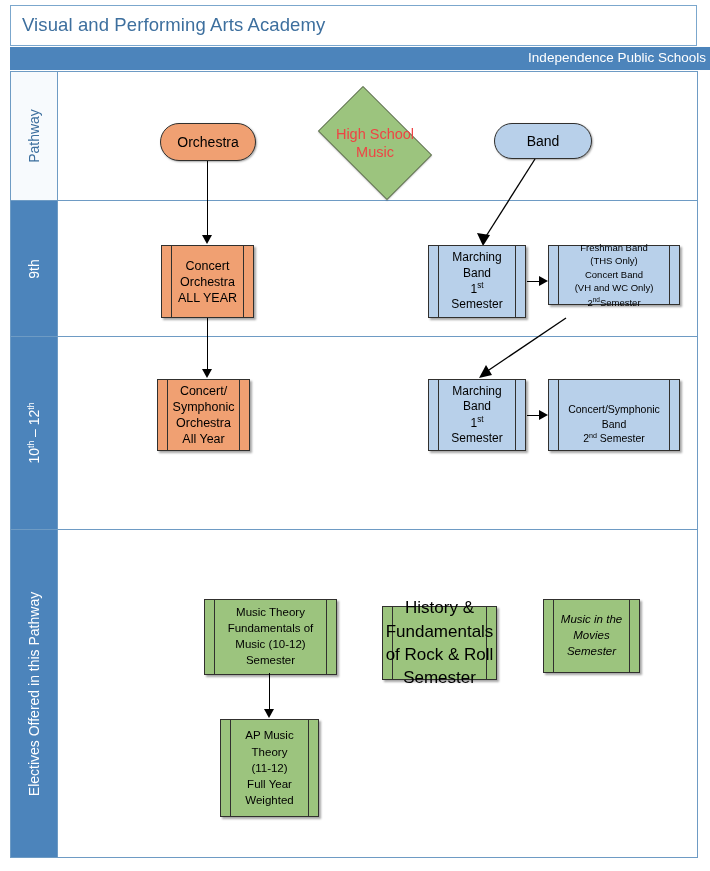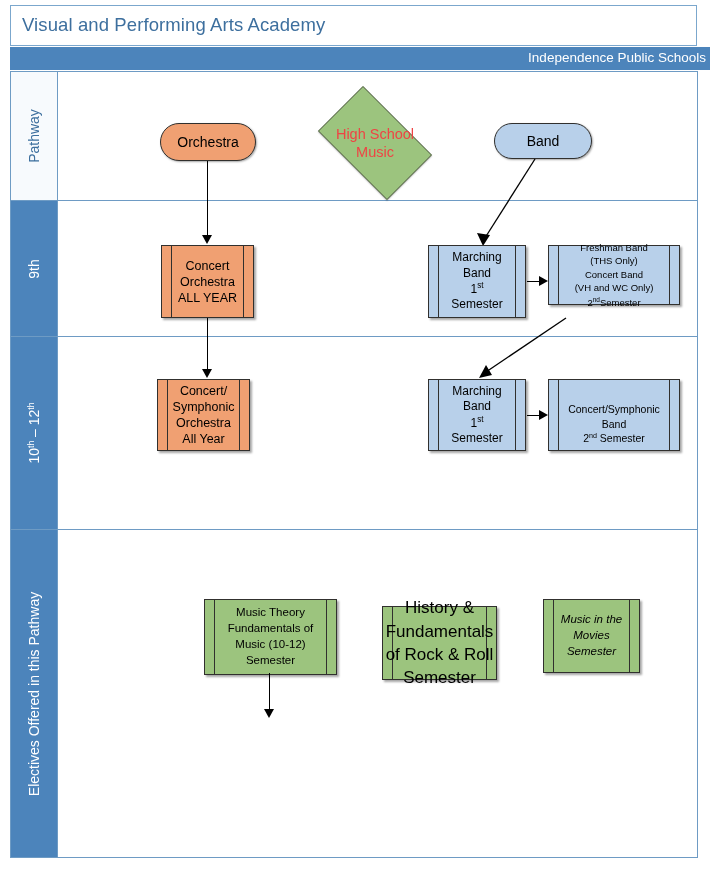--- a/index.html
+++ b/index.html
@@ -319,14 +319,23 @@
     <div class="proc-label" style="padding:0 10px;line-height:1.38;font-style:italic;">
       <div>Music in the</div>
       <div>Movies</div>
       <div>Semester</div>
     </div>
   </div>
 
   <div class="conn v" style="left:269px;top:673px;height:40px;"></div>
   <div class="arrow-down" style="left:264px;top:709px;"></div>
 
+  <div class="proc green" style="left:220px;top:719px;width:99px;height:98px;font-size:11.5px;">
+    <div class="proc-label" style="padding:0 10px;line-height:1.42;">
+      <div>AP Music</div>
+      <div>Theory</div>
+      <div>(11-12)</div>
+      <div>Full Year</div>
+      <div>Weighted</div>
+    </div>
+  </div>
 
 </div>
 
 </body></html>

